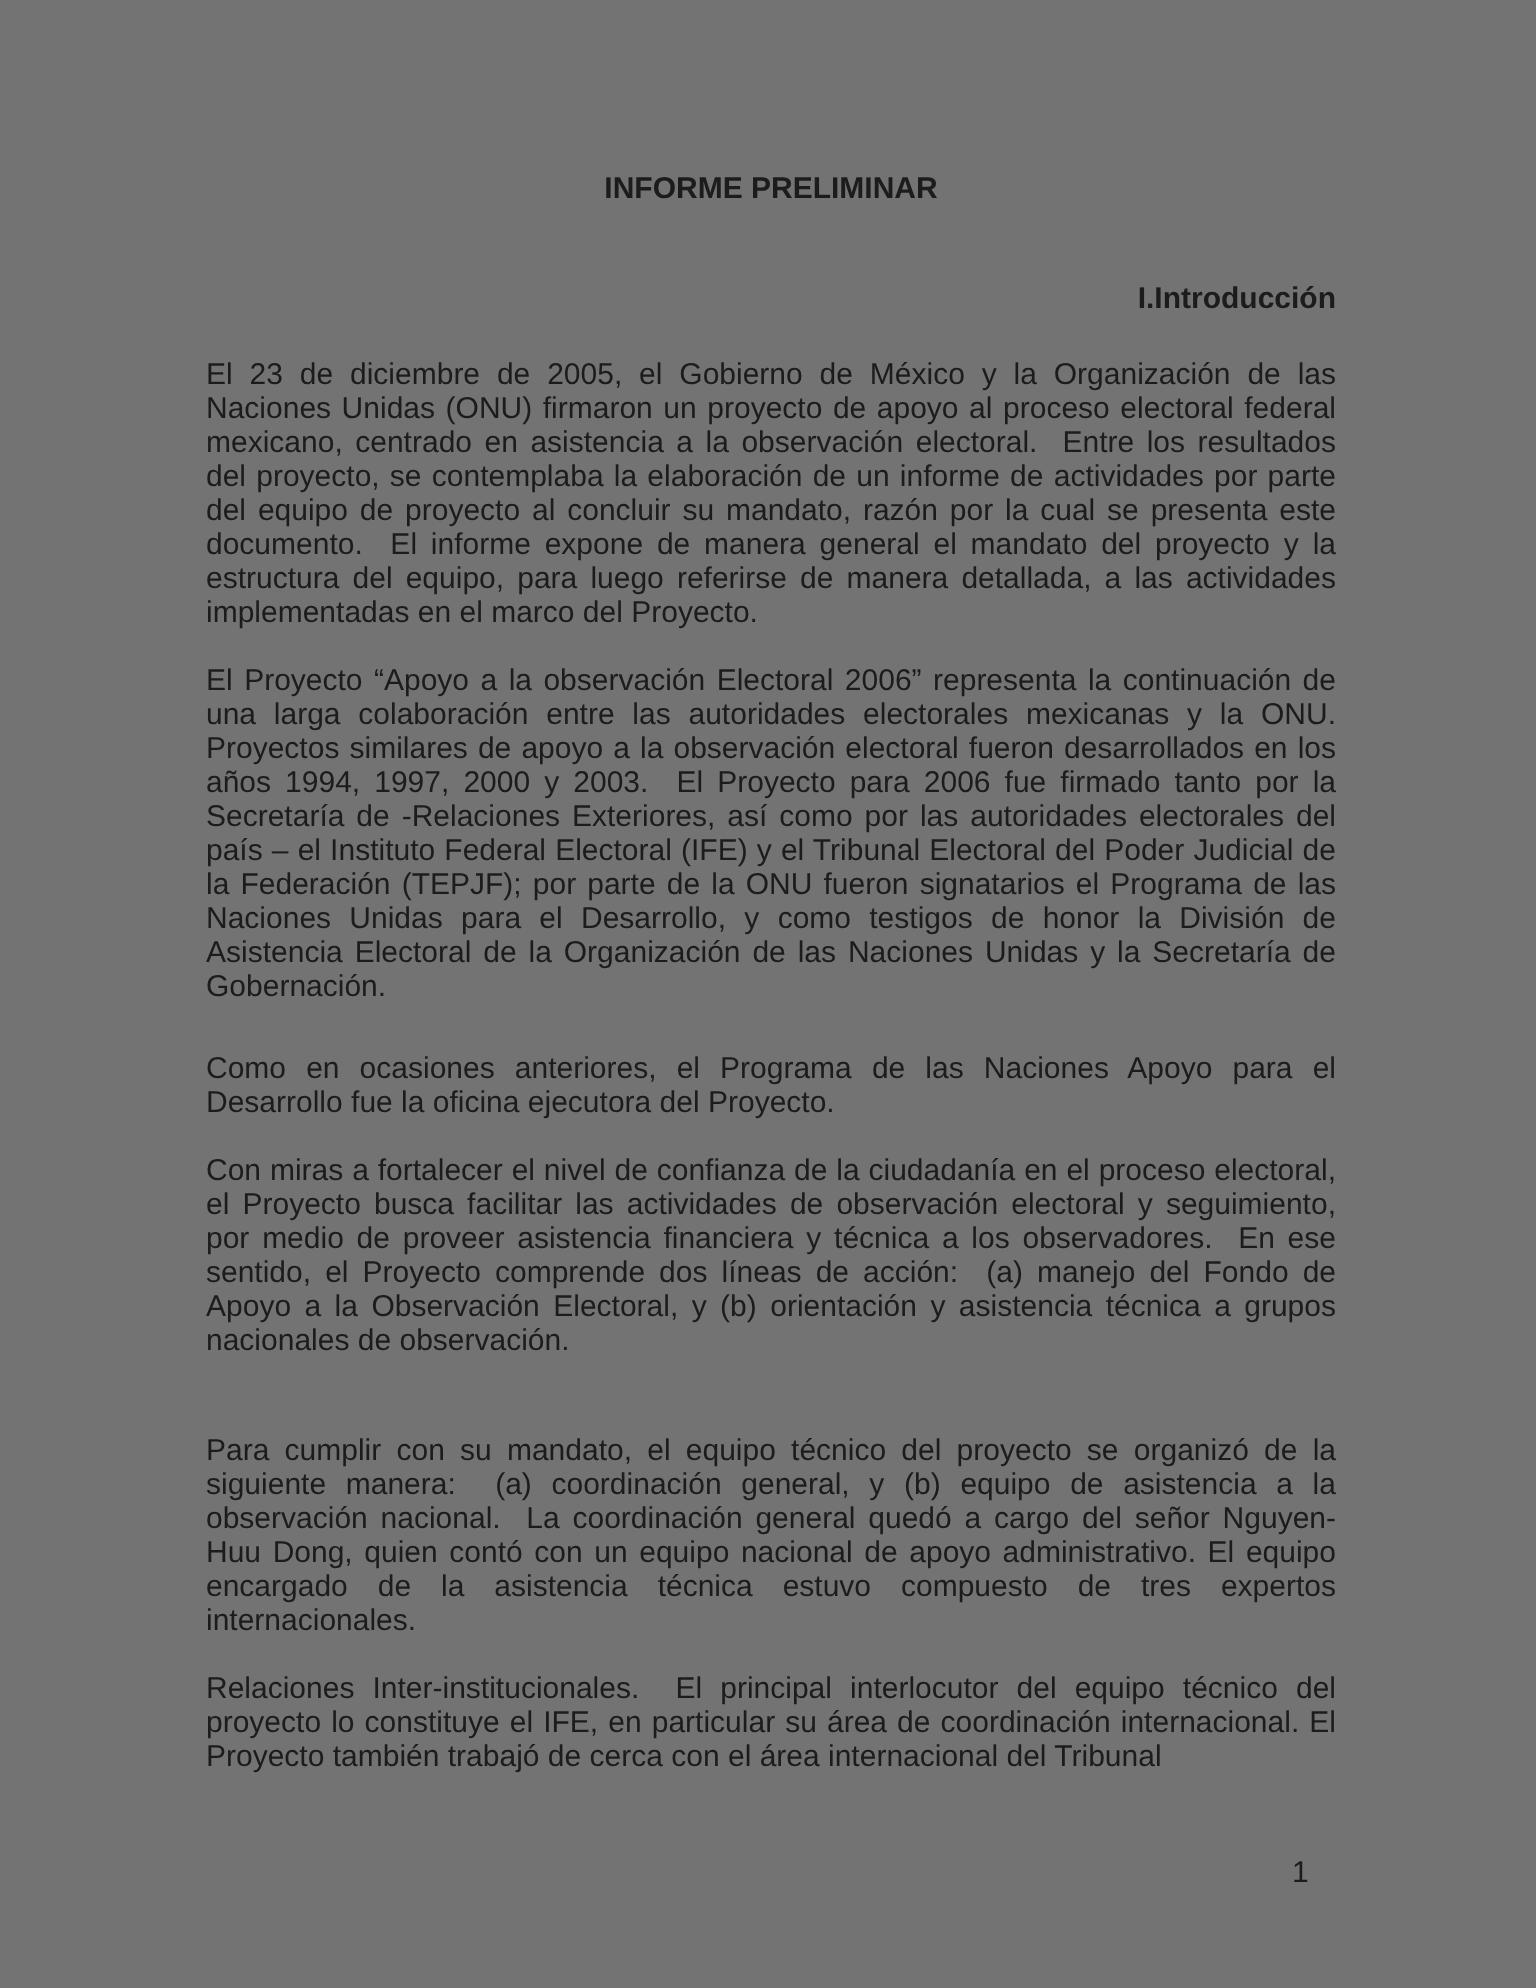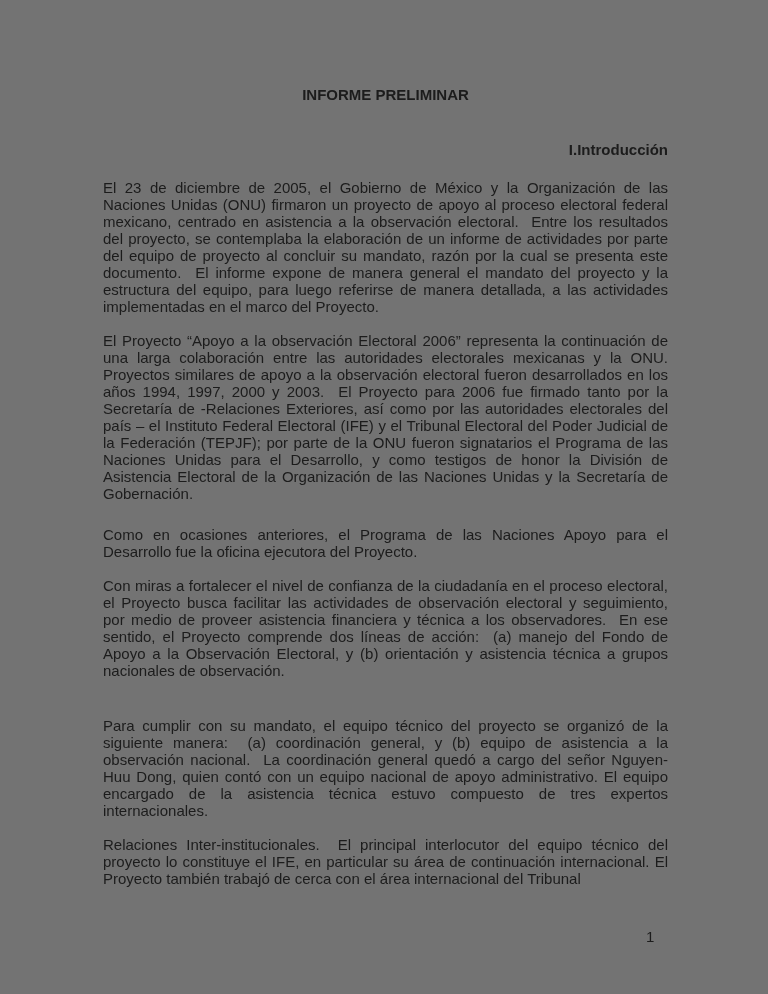--- a/index.html
+++ b/index.html
@@ -82,18 +82,18 @@
     <p class="para first">El 23 de diciembre de 2005, el Gobierno de México y la Organización de las Naciones Unidas (ONU) firmaron un proyecto de apoyo al proceso electoral federal mexicano, centrado en asistencia a la observación electoral.  Entre los resultados del proyecto, se contemplaba la elaboración de un informe de actividades por parte del equipo de proyecto al concluir su mandato, razón por la cual se presenta este documento.  El informe expone de manera general el mandato del proyecto y la estructura del equipo, para luego referirse de manera detallada, a las actividades implementadas en el marco del Proyecto.</p>
 
     <p class="para">El Proyecto “Apoyo a la observación Electoral 2006” representa la continuación de una larga colaboración entre las autoridades electorales mexicanas y la ONU. Proyectos similares de apoyo a la observación electoral fueron desarrollados en los años 1994, 1997, 2000 y 2003.  El Proyecto para 2006 fue firmado tanto por la Secretaría de -Relaciones Exteriores, así como por las autoridades electorales del país – el Instituto Federal Electoral (IFE) y el Tribunal Electoral del Poder Judicial de la Federación (TEPJF); por parte de la ONU fueron signatarios el Programa de las Naciones Unidas para el Desarrollo, y como testigos de honor la División de Asistencia Electoral de la Organización de las Naciones Unidas y la Secretaría de Gobernación.</p>
 
     <p class="para gap-before">Como en ocasiones anteriores, el Programa de las Naciones Apoyo para el Desarrollo fue la oficina ejecutora del Proyecto.</p>
 
     <p class="para">Con miras a fortalecer el nivel de confianza de la ciudadanía en el proceso electoral, el Proyecto busca facilitar las actividades de observación electoral y seguimiento, por medio de proveer asistencia financiera y técnica a los observadores.  En ese sentido, el Proyecto comprende dos líneas de acción:  (a) manejo del Fondo de Apoyo a la Observación Electoral, y (b) orientación y asistencia técnica a grupos nacionales de observación.</p>
 
     <p class="para big-gap-before">Para cumplir con su mandato, el equipo técnico del proyecto se organizó de la siguiente manera:  (a) coordinación general, y (b) equipo de asistencia a la observación nacional.  La coordinación general quedó a cargo del señor Nguyen-Huu Dong, quien contó con un equipo nacional de apoyo administrativo. El equipo encargado de la asistencia técnica estuvo compuesto de tres expertos internacionales.</p>
 
-    <p class="para">Relaciones Inter-institucionales.  El principal interlocutor del equipo técnico del proyecto lo constituye el IFE, en particular su área de continuación internacional. El Proyecto también trabajó de cerca con el área internacional del Tribunal</p>
+    <p class="para">Relaciones Inter-institucionales.  El principal interlocutor del equipo técnico del proyecto lo constituye el IFE, en particular su área de coordinación internacional. El Proyecto también trabajó de cerca con el área internacional del Tribunal</p>
 
   </div>
 
   <div class="page-number">1</div>
 </div>
 
 </body></html>

